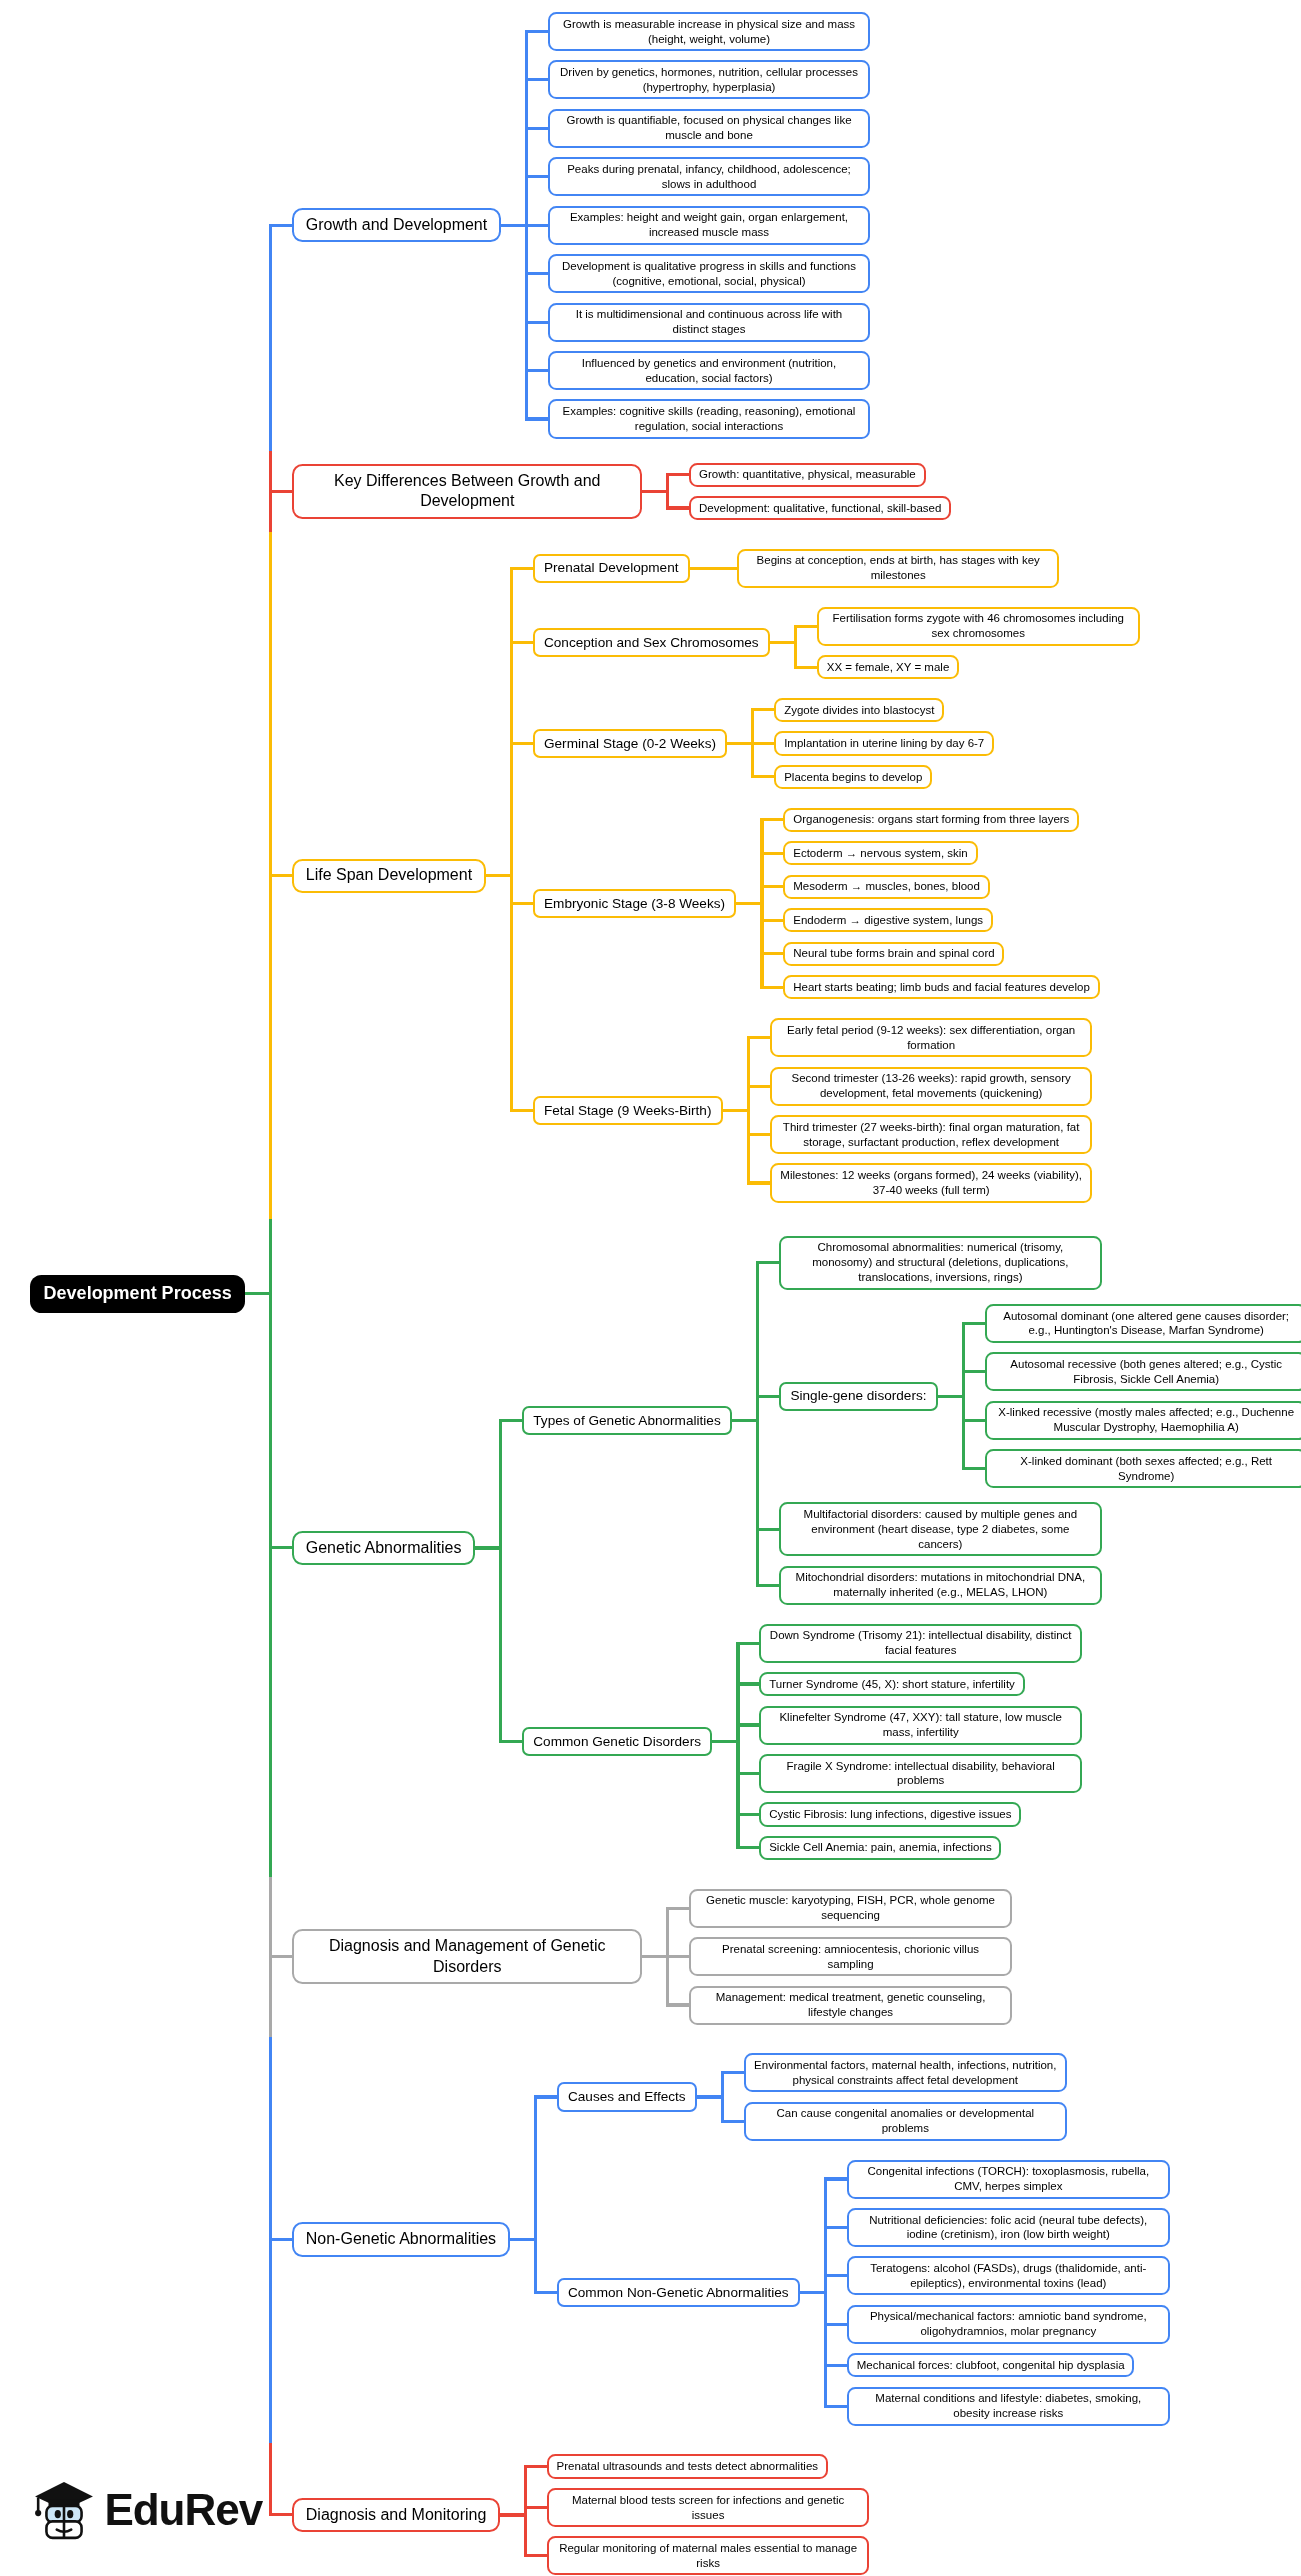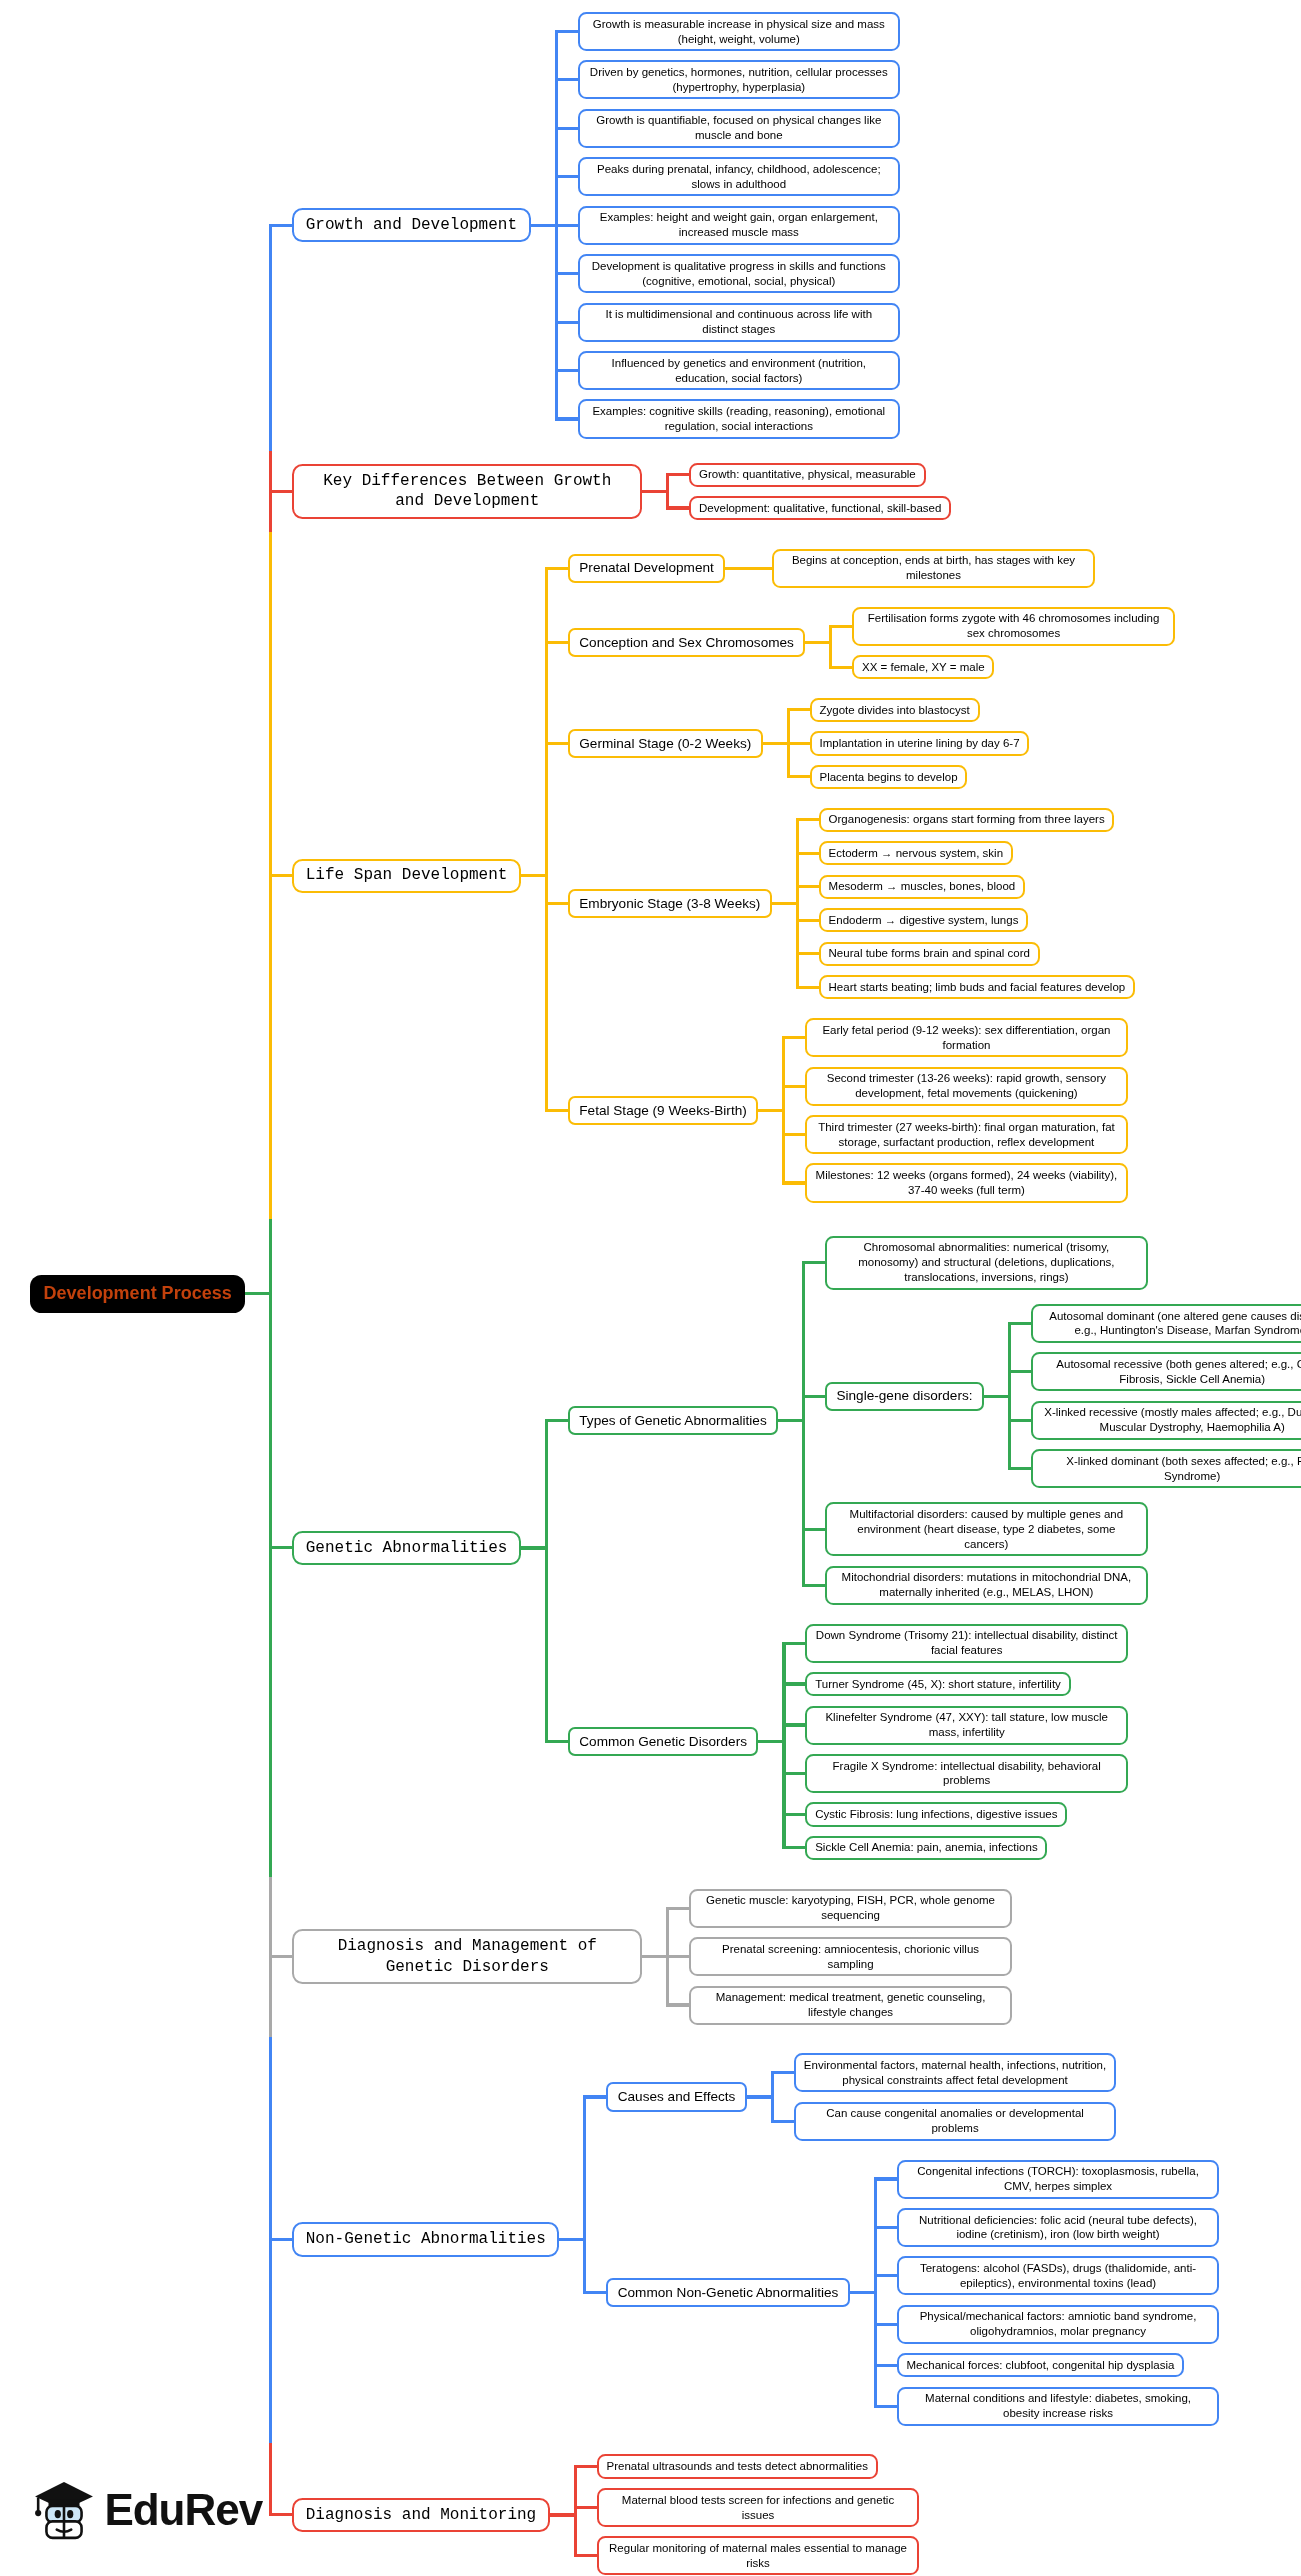--- a/index.html
+++ b/index.html
@@ -14,22 +14,22 @@
   .child::before{content:"";position:absolute;left:0;top:0;bottom:0;width:3.1px;background:var(--c);}
   .child:first-child::before{top:50%;}
   .child:last-child::before{bottom:50%;}
   .child:first-child:last-child::before{display:none;}
   .child::after{content:"";position:absolute;left:0;top:50%;height:3.1px;width:23px;margin-top:-1.6px;background:var(--c);}
   .child.c1{padding-top:7.3px;padding-bottom:7.3px;}
 
   .box{background:#fff;border:2.1px solid var(--c);border-radius:8.3px;padding:2.6px 7.8px;
        font-size:11.5px;line-height:1.3;text-align:center;width:max-content;max-width:303px;}
   .box.parent{font-size:13.6px;white-space:nowrap;padding:3.7px 9.4px;border-radius:7px;}
-  .box.lvl1{font-size:16px;white-space:normal;max-width:323px;padding:4.7px 11.5px;border-radius:10.4px;font-family:Liberation Mono, monospace;}
-  .box.root-box{background:#000;color:#c2410c;border:none;font-weight:bold;font-size:18px;
+  .box.lvl1{font-size:16px;white-space:normal;max-width:323px;padding:4.7px 11.5px;border-radius:10.4px;}
+  .box.root-box{background:#000;color:#ffffff;border:none;font-weight:bold;font-size:18px;
                 white-space:nowrap;padding:7.3px 13.6px;border-radius:11.5px;}
 
   .logo{position:absolute;left:33px;top:2479px;display:flex;align-items:center;gap:9.4px;}
   .logo-text{font-size:44px;font-weight:bold;letter-spacing:-1px;color:#111;}
 </style>
 </head>
 <body>
 
 <div class="canvas">
   <div id="tree">

